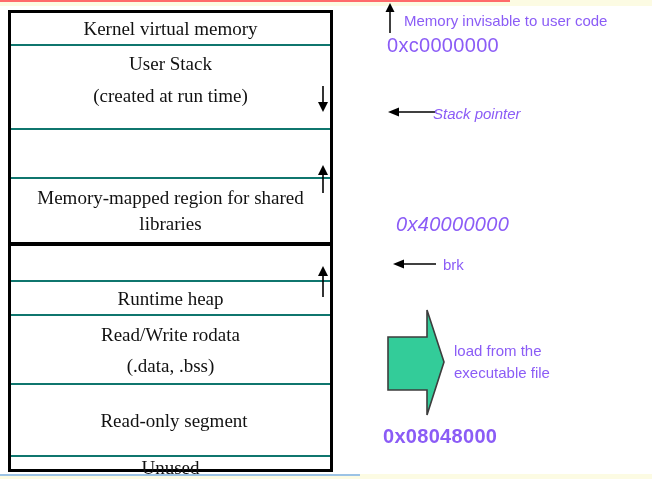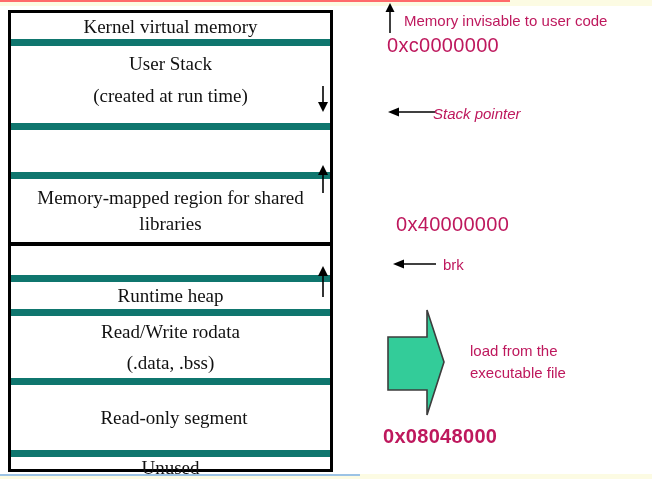--- a/index.html
+++ b/index.html
@@ -18,41 +18,41 @@
   .membox{
     position:absolute;left:8px;top:10px;width:325px;height:462px;
     border:3px solid #000;box-sizing:border-box;background:#fff;
     display:flex;flex-direction:column;
     font-family:"Liberation Serif", serif;font-size:19px;color:#111;
   }
   .seg{
     box-sizing:border-box;flex:0 0 auto;
     display:flex;flex-direction:column;align-items:center;justify-content:center;
     text-align:center;line-height:21px;
-    border-bottom:7px solid #0f766e;
+    border-bottom:2px solid #0f766e;
   }
   .seg-kernel{height:33px;}
   .seg-user-stack{height:84px;justify-content:flex-start;padding-top:7px;gap:11px;}
   .seg-gap1{height:49px;}
   .seg-mmap{height:67px;border-bottom-width:4px;border-bottom-color:#000;gap:5px;}
   .seg-gap2{height:36px;}
   .seg-heap{height:34px;}
   .seg-rw{height:69px;gap:10px;}
   .seg-ro{height:72px;gap:8px;padding-left:7px;}
   .seg-unused{flex:1 1 auto;border-bottom:none;}
 
   
-  .ann{position:absolute;color:#be185d;font-size:15px;line-height:19px;white-space:nowrap;}
+  .ann{position:absolute;color:#8b5cf6;font-size:15px;line-height:19px;white-space:nowrap;}
   .addr{font-size:20px;letter-spacing:0.3px;}
   .lbl-mem-invisible{left:404px;top:11px;}
   .lbl-addr-top{left:387px;top:36px;}
   .lbl-stack-pointer{left:433px;top:104px;font-style:italic;}
-  .lbl-addr-mid{left:396px;top:215px;}
+  .lbl-addr-mid{left:396px;top:215px;font-style:italic;}
   .lbl-brk{left:443px;top:255px;}
-  .lbl-load{left:454px;top:340px;line-height:22px;margin-left:16px;}
+  .lbl-load{left:454px;top:340px;line-height:22px;}
   .lbl-addr-bottom{left:383px;top:427px;font-weight:bold;}
 
   .arrow-svg{position:absolute;overflow:visible;}
 </style>
 </head>
 <body>
 
 <div id="stage">
 
   <div class="strip top"></div>

